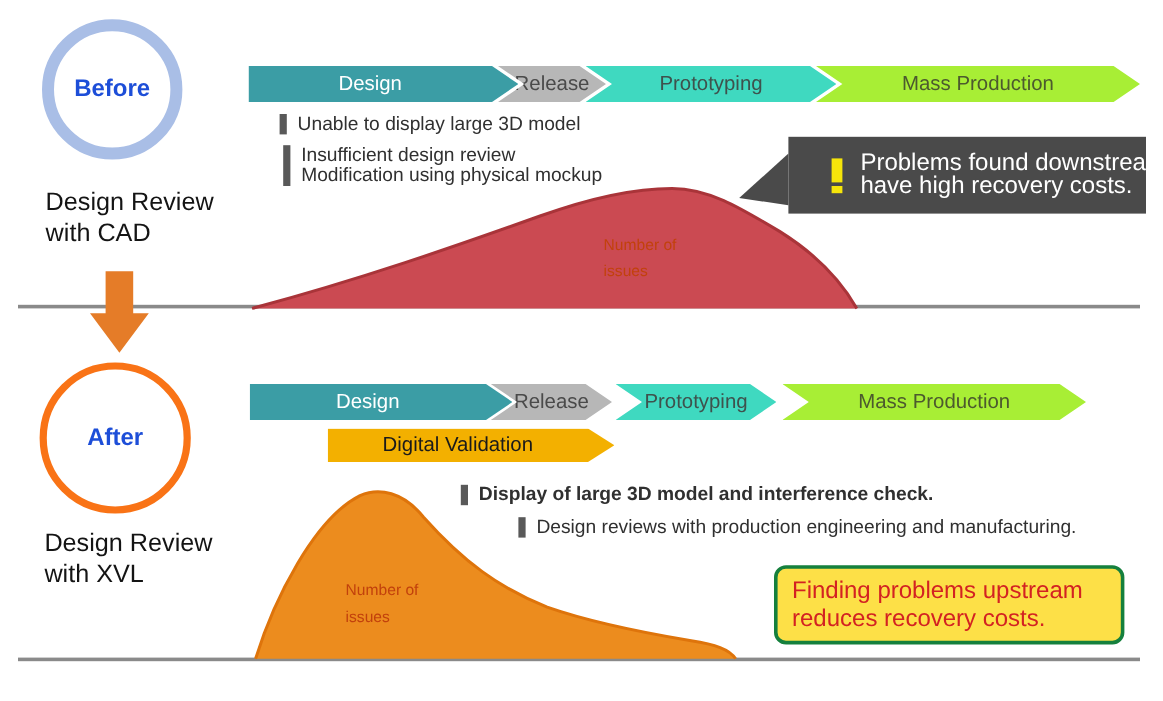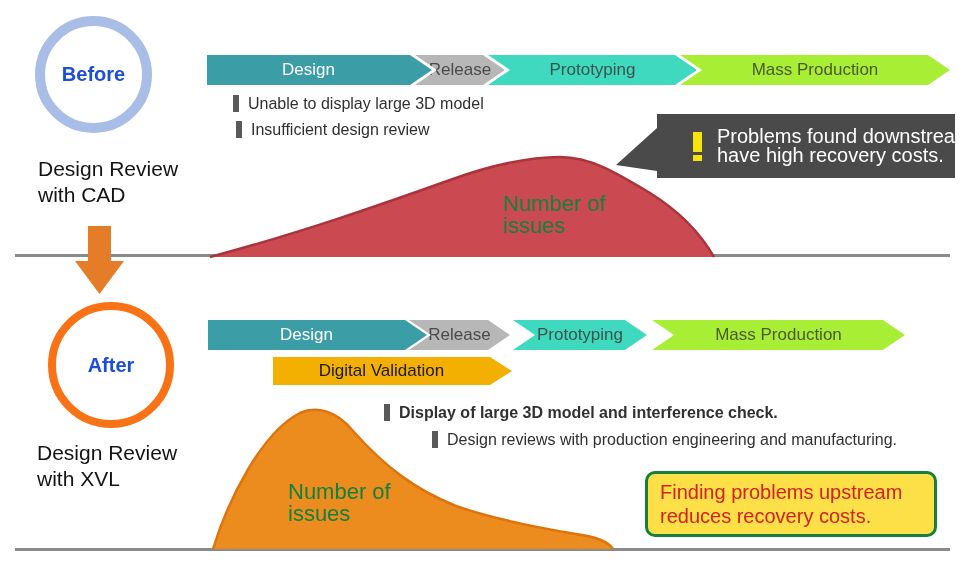--- a/index.html
+++ b/index.html
@@ -27,25 +27,25 @@
   .note { position:absolute; display:flex; gap:9px; font-size:16px; color:#303030; line-height:17px; white-space:nowrap; }
   .note .bar { width:6px; background:#595959; flex:none; }
 
   
   .ring {
     position:absolute; border-radius:50%; background:#fff; box-sizing:border-box;
     display:flex; align-items:center; justify-content:center;
     font-weight:bold; font-size:20px; color:#1d4ed8;
   }
   .ring-before { left:35px; top:16px; width:117px; height:117px; border:10px solid #A9BEE6; }
-  .ring-after  { left:48px; top:302px; width:126px; height:126px; border:8px solid #f97316; }
+  .ring-after  { left:33px; top:302px; width:126px; height:126px; border:6px solid #f97316; }
 
   .side-label { position:absolute; font-size:21px; line-height:26px; color:#141414; white-space:nowrap; }
 
-  .curve-label { position:absolute; font-size:22px; line-height:22px; color:#15803d; white-space:nowrap; }
+  .curve-label { position:absolute; font-size:13px; line-height:22px; color:#c2410c; white-space:nowrap; }
 
   
   .callout {
     position:absolute; left:657px; top:114px; width:298px; height:64px; background:#4A4A4A;
     display:flex; align-items:center; box-sizing:border-box; padding-left:36px;
   }
   .excl { width:9px; display:flex; flex-direction:column; align-items:stretch; margin-right:15px; flex:none; }
   .excl .excl-bar { height:20px; background:#F6E50A; }
   .excl .excl-dot { height:6px; background:#F6E50A; margin-top:3px; }
   .callout .txt { font-size:20px; line-height:19px; color:#FFFFFF; white-space:nowrap; }
@@ -98,20 +98,21 @@
   </div>
 
   <div class="note" style="left:233px; top:95px;">
     <span class="bar"></span>
     <span>Unable to display large 3D model</span>
   </div>
   <div class="note" style="left:236px; top:121px;">
     <span class="bar"></span>
     <span>
       <span>Insufficient design review</span>
+      <span class="line2">Modification using physical mockup</span>
     </span>
   </div>
 
   <div class="curve-label" style="left:503px; top:193px;">
     <span>Number of</span>
     <span class="line2">issues</span>
   </div>
 
   <div class="callout">
     <span class="excl">

